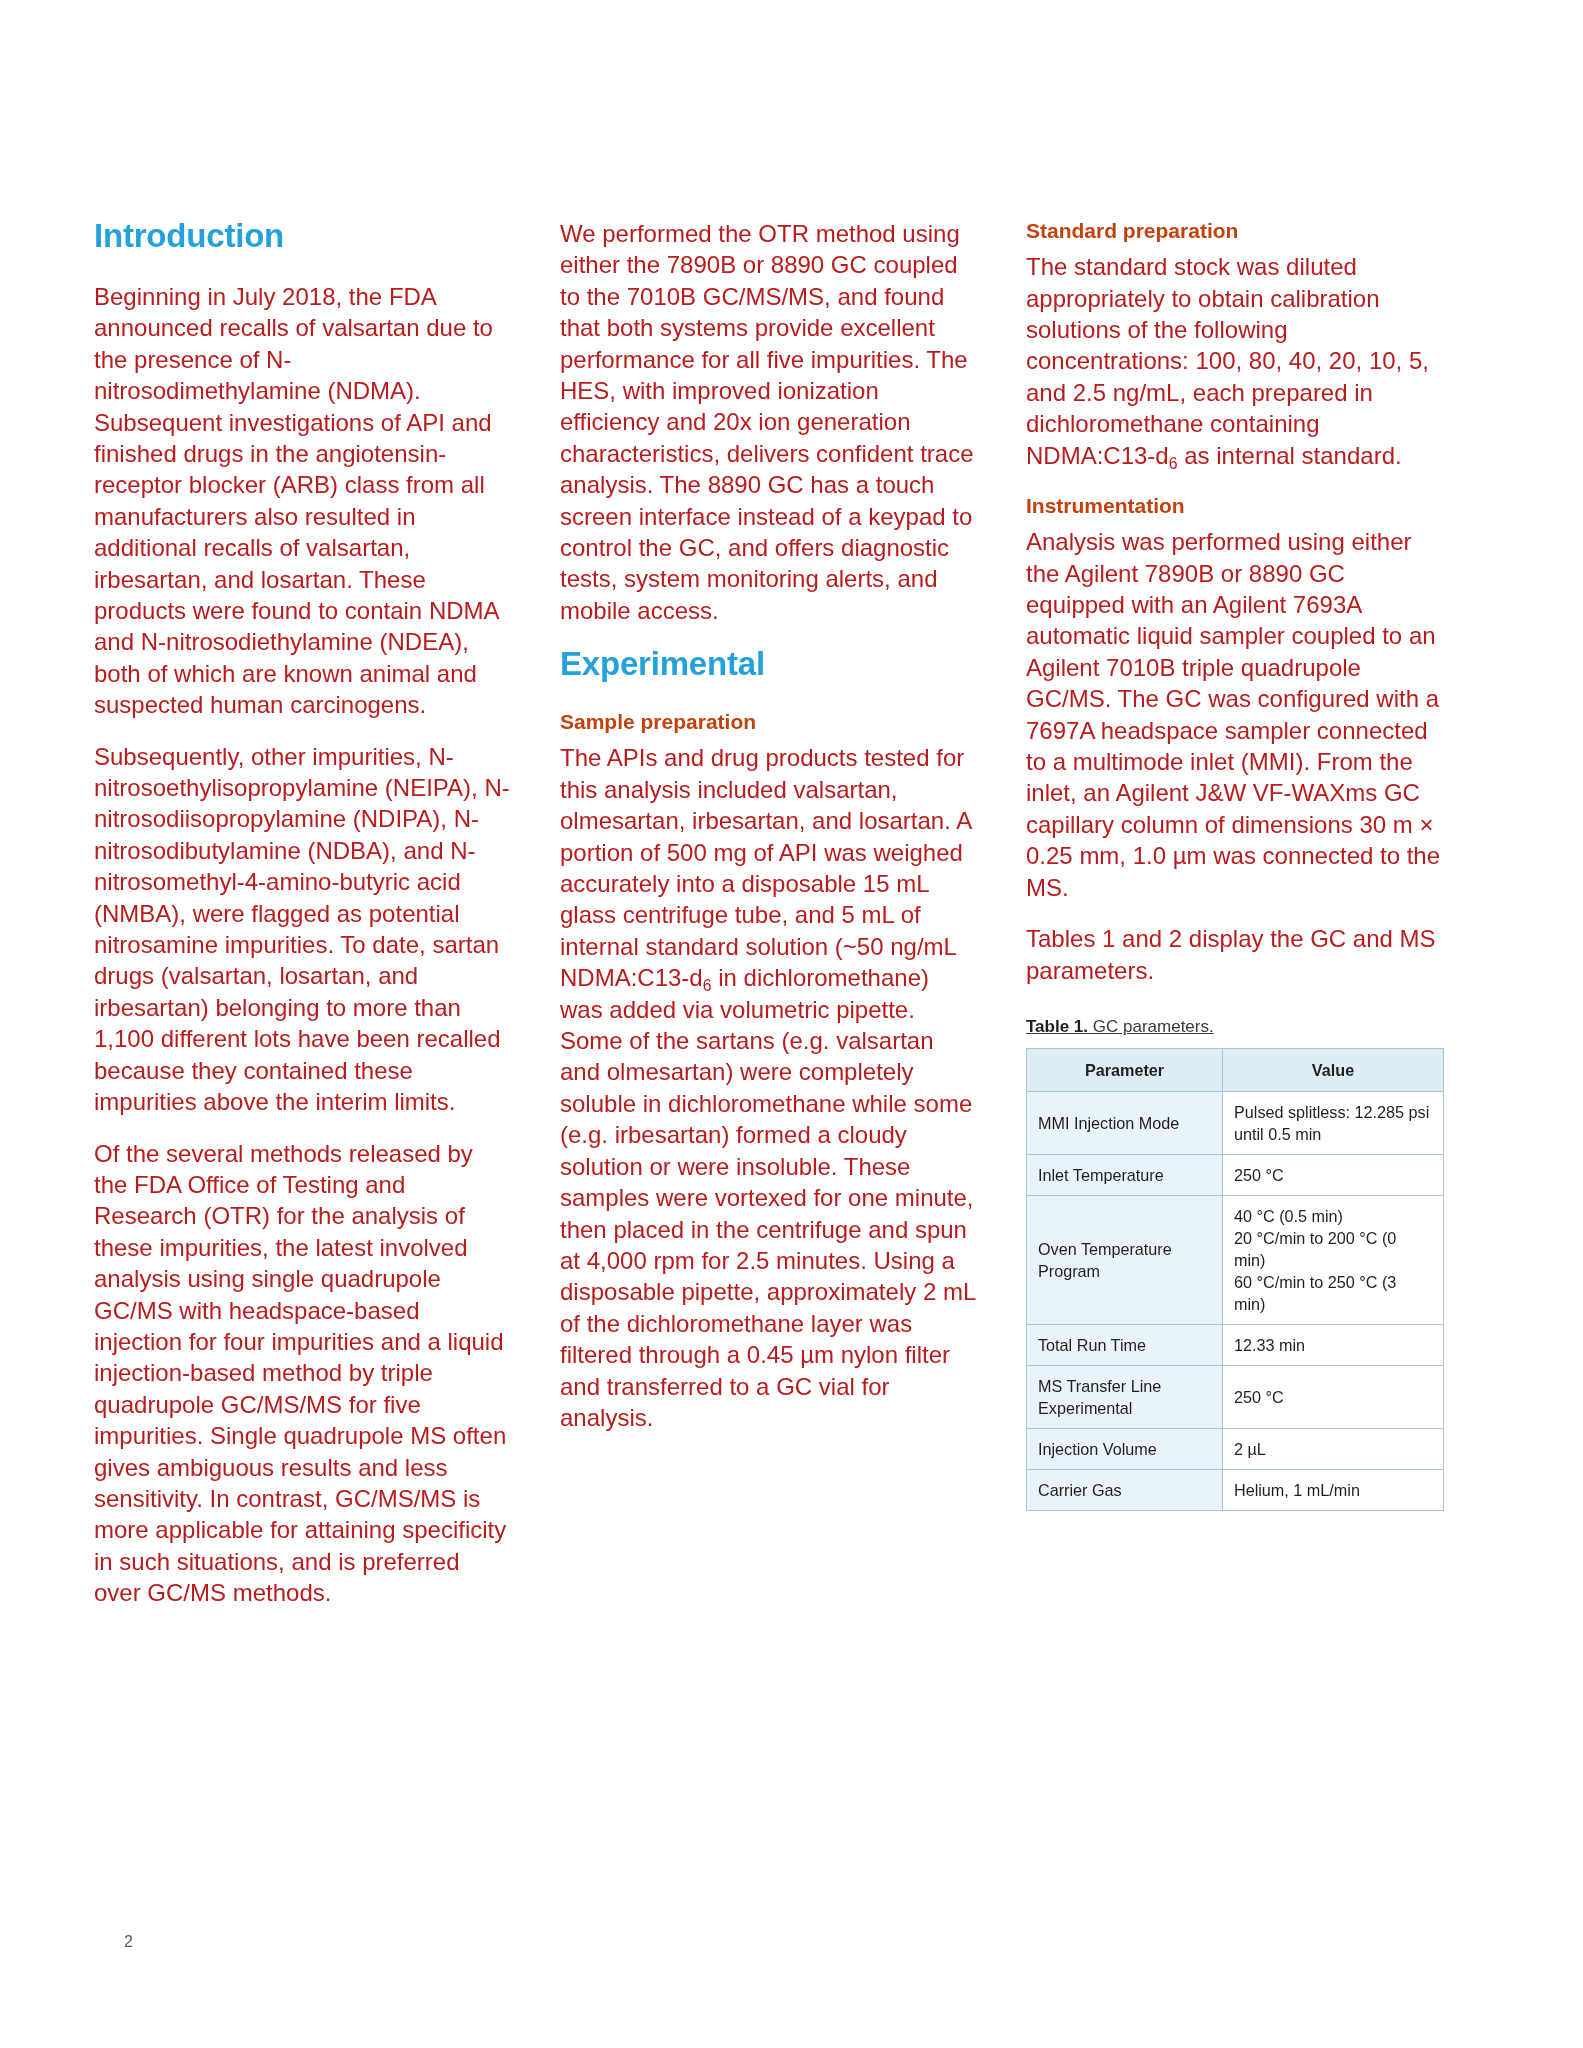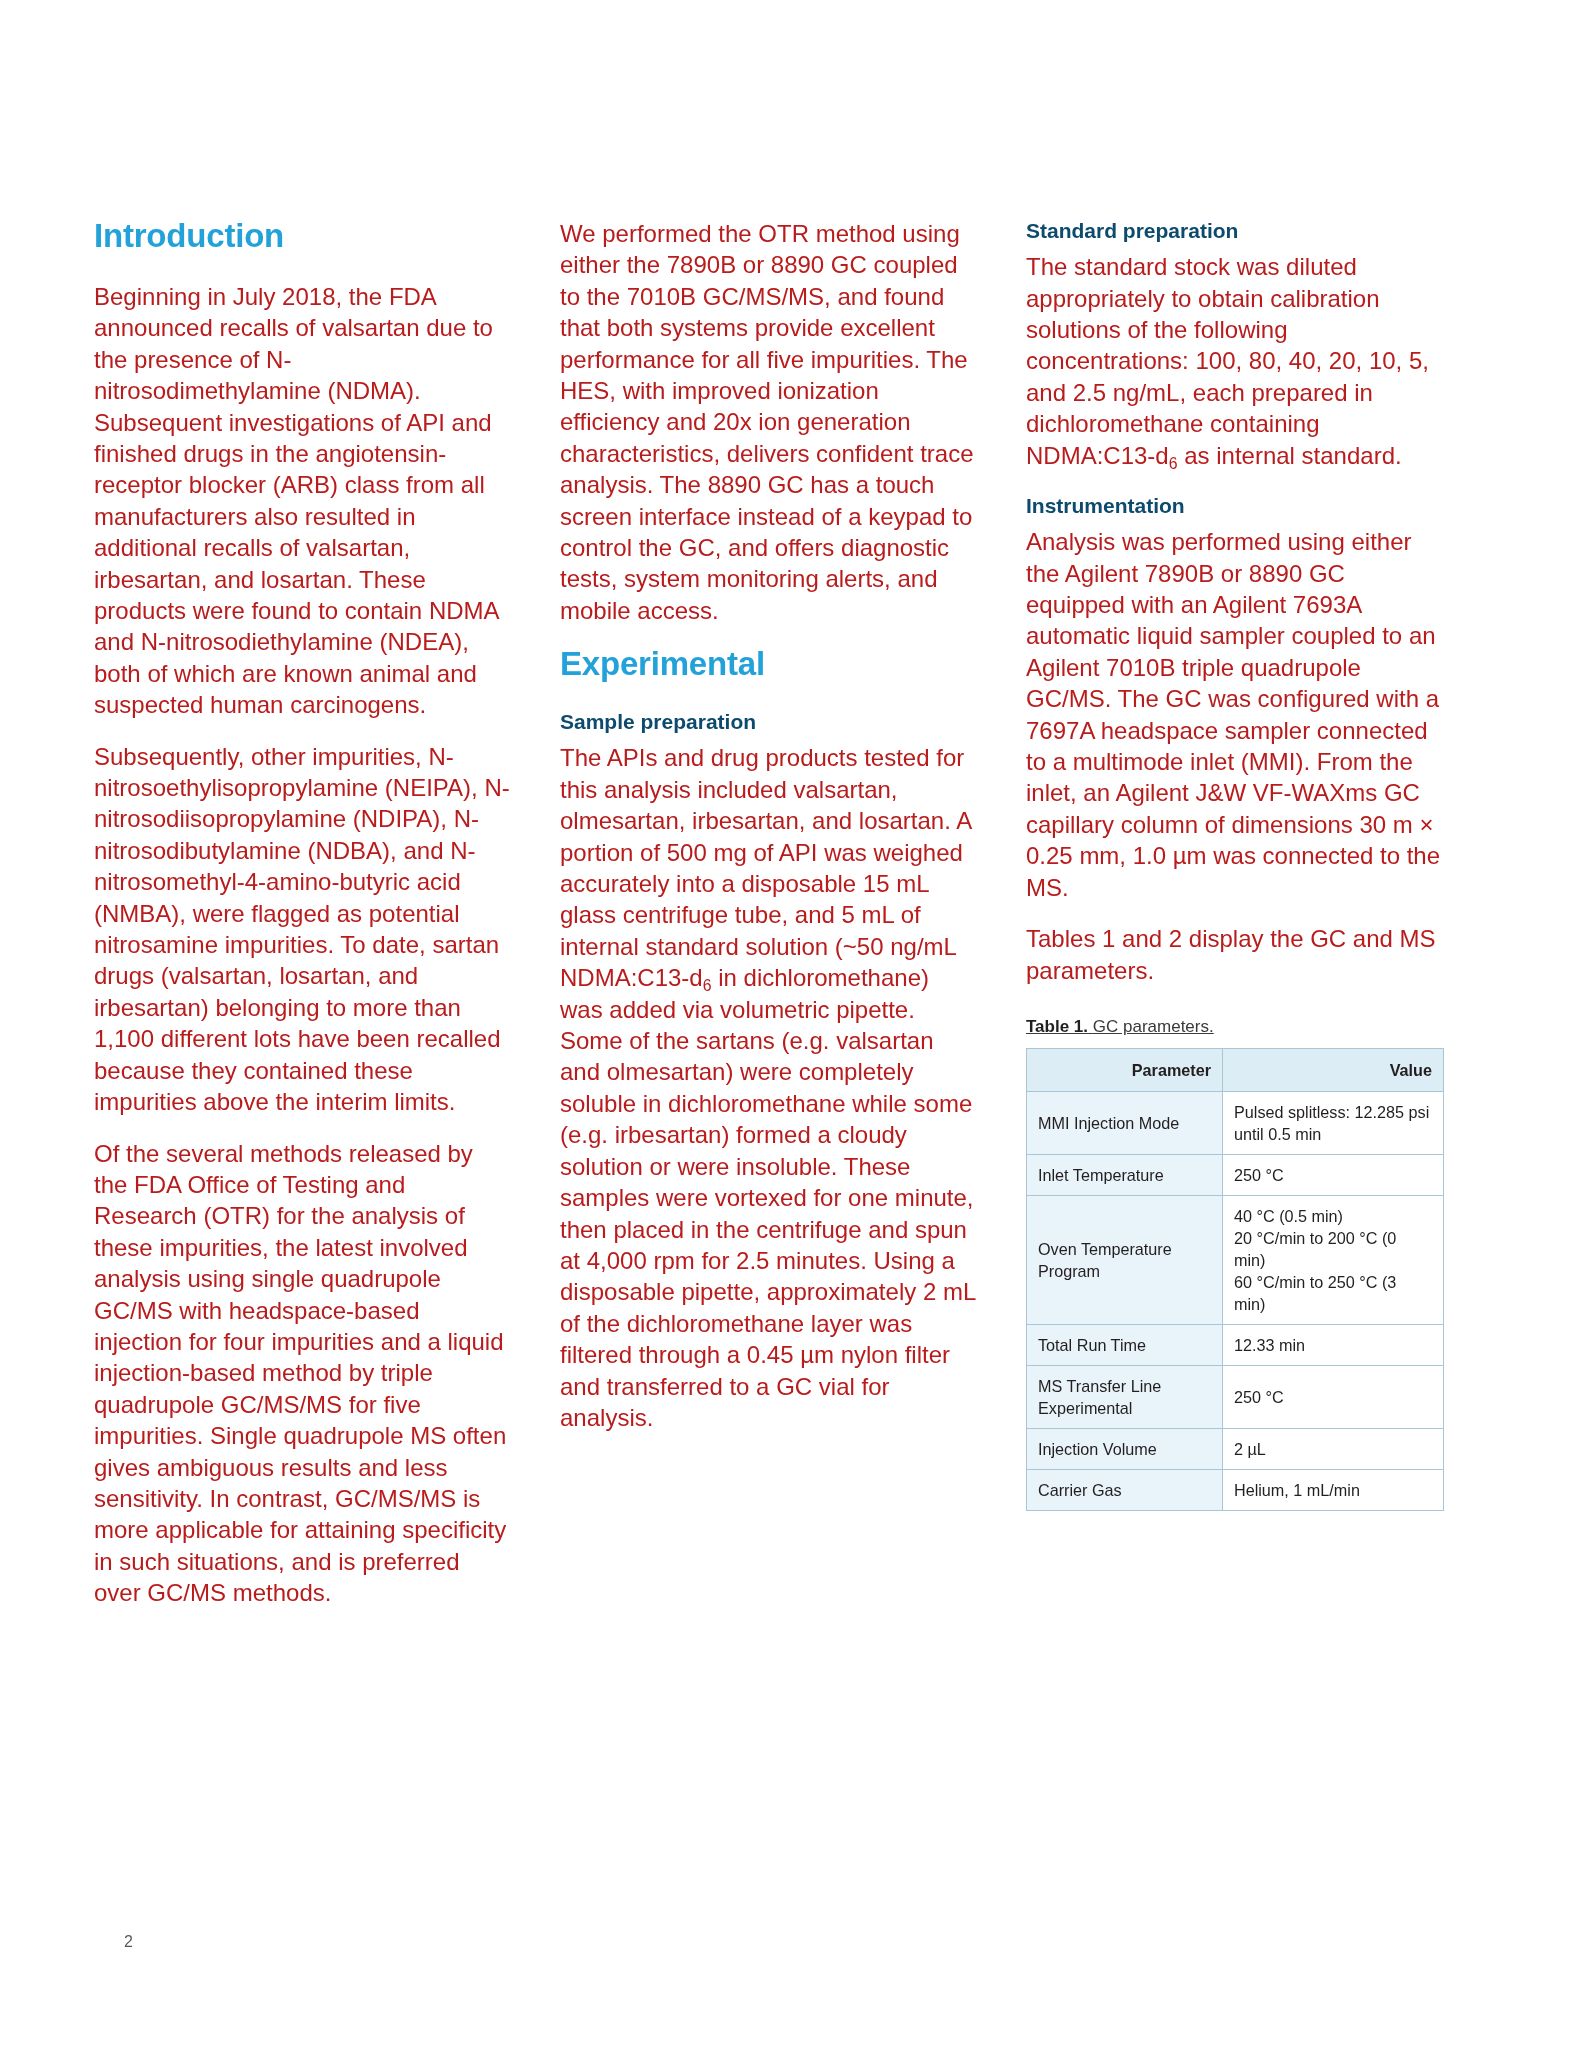--- a/index.html
+++ b/index.html
@@ -39,21 +39,21 @@
     margin: 0 0 26px 0;
     letter-spacing: -0.2px;
   }
   h1.section-title.tight-top {
     margin-top: 4px;
   }
   h2.sub-title {
     font-size: 21px;
     line-height: 1.2;
     font-weight: 700;
-    color: #0c4a6e;
+    color: #c2410c;
     margin: 22px 0 8px 0;
   }
   h2.sub-title.first {
     margin-top: 0;
   }
   p.body {
     font-size: 24px;
     line-height: 31.4px;
     margin: 0 0 20px 0;
     color: #b91c1c;
@@ -88,21 +88,21 @@
   table.gc-table td {
     border: 1px solid #a9c6d6;
     padding: 9px 11px;
     vertical-align: middle;
     line-height: 22px;
     color: #231f20;
   }
   table.gc-table th {
     background: #ddedf6;
     font-weight: 700;
-    text-align: right;
+    text-align: center;
     padding-top: 10px;
     padding-bottom: 10px;
   }
   table.gc-table td.param {
     background: #e8f3fa;
     font-weight: 400;
   }
   table.gc-table td.value {
     background: #ffffff;
   }

